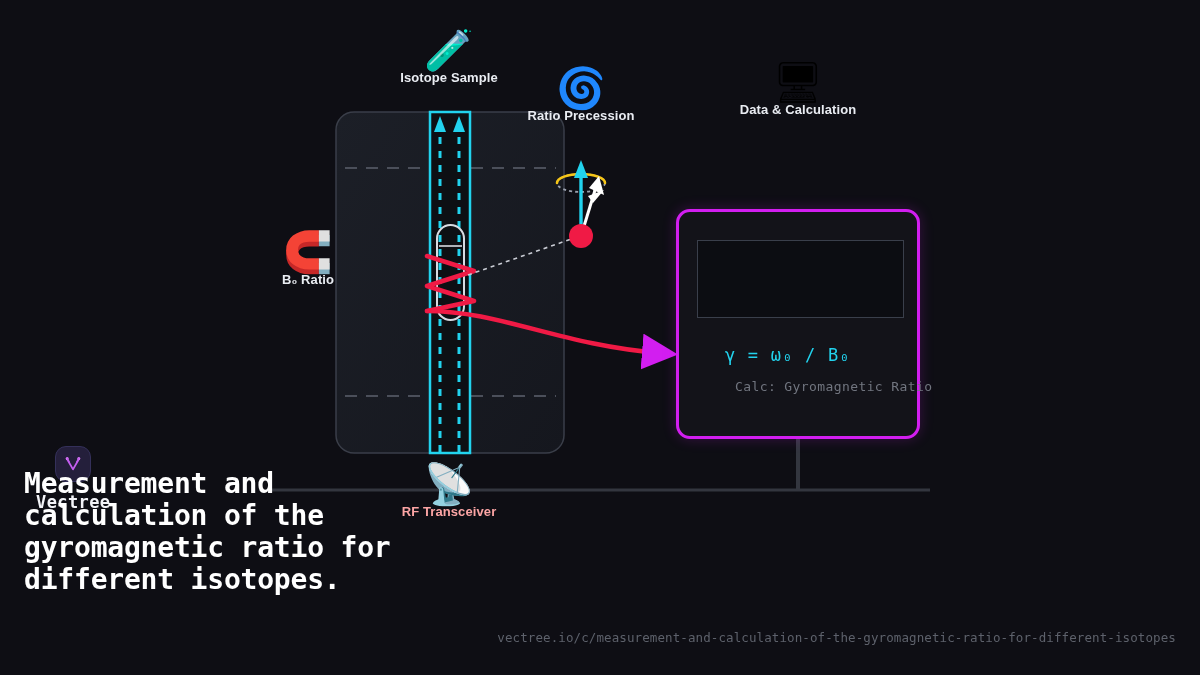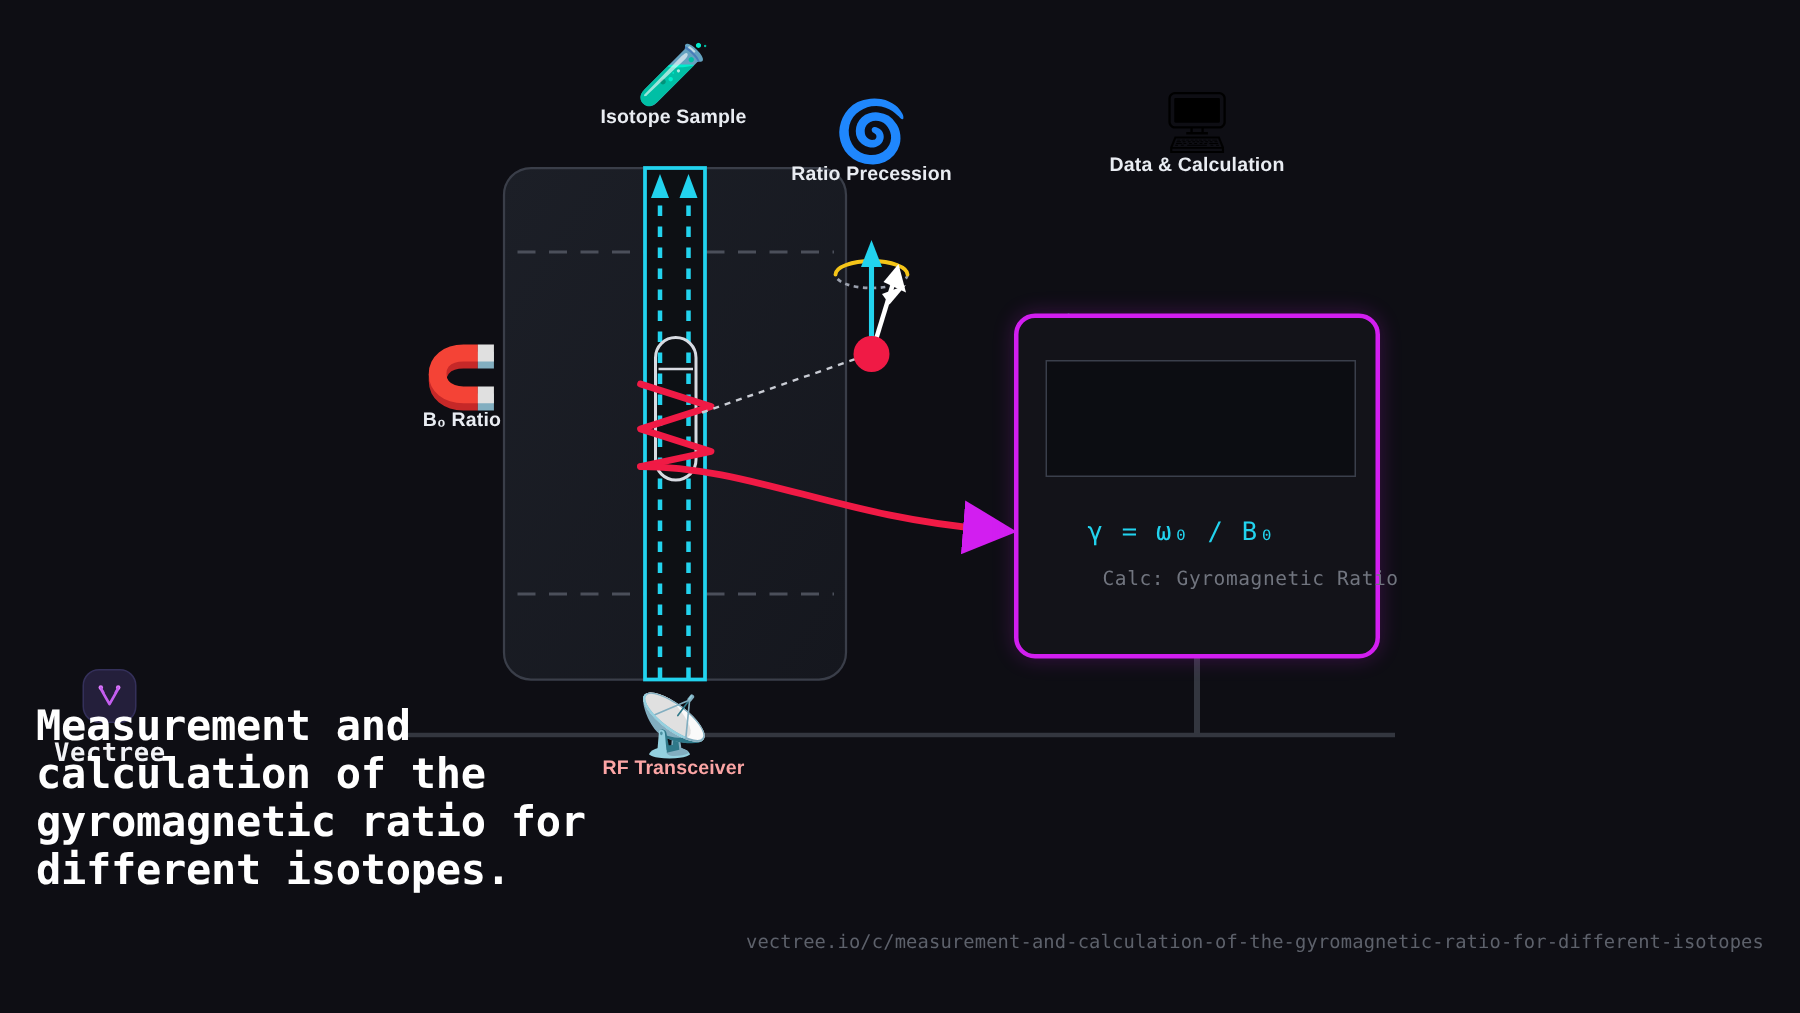--- a/index.html
+++ b/index.html
@@ -136,21 +136,21 @@
     font-family: "DejaVu Sans Mono", monospace;
     font-size: 28px;
     font-weight: bold;
     line-height: 32px;
     color: #ffffff;
     letter-spacing: -0.2px;
   }
   #url {
     position: absolute;
     right: 24px;
-    bottom: 40px;
+    bottom: 30px;
     font-family: "DejaVu Sans Mono", monospace;
     font-size: 12.5px;
     color: #5d616b;
     letter-spacing: 0.1px;
     white-space: nowrap;
   }
 </style>
 </head>
 <body>
 

